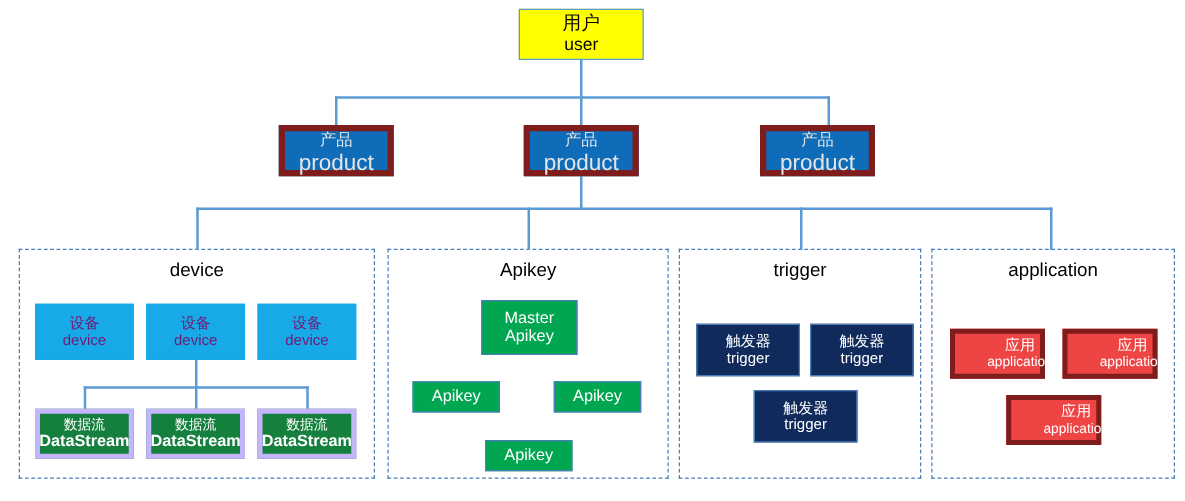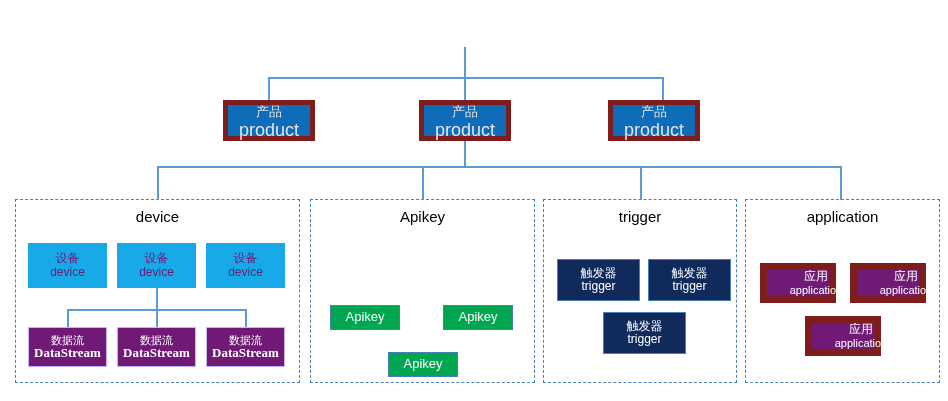--- a/index.html
+++ b/index.html
@@ -56,24 +56,23 @@
   .node-device {
     background: #17a9e8;
     border: 1px solid #17a9e8;
     color: #701a75;
   }
   .node-device .cn { font-size: 12px; }
   .node-device .en { font-size: 12px; }
 
   
   .node-datastream {
-    background: #701a75;
-    border: 1px solid #c4b5fd;
-    color: #ffffff;
-    font-family: Liberation Serif, serif;
+    background: #15803d;
+    border: 4px solid #c4b5fd;
+    color: #ffffff;
   }
   .node-datastream .cn { font-size: 11px; }
   .node-datastream .en { font-size: 13px; font-weight: bold; }
 
   
   .node-apikey {
     background: #00a650;
     border: 1px solid #4a7ebb;
     color: #ffffff;
     font-size: 13px;
@@ -84,22 +83,22 @@
   .node-trigger {
     background: #102a5c;
     border: 1px solid #4a7ebb;
     color: #ffffff;
   }
   .node-trigger .cn { font-size: 12px; }
   .node-trigger .en { font-size: 12px; }
 
   
   .node-application {
-    background: #701a75;
-    border: 7px solid #7f1d1d;
+    background: #ef4444;
+    border: 4px solid #7f1d1d;
     color: #ffffff;
     padding-left: 36px;
   }
   .node-application .cn { font-size: 12px; }
   .node-application .en { font-size: 11px; }
 
   
   .panel {
     position: absolute;
     box-sizing: border-box;
@@ -141,20 +140,24 @@
   <div class="conn conn-v" style="left:422px; top:166px; width:2px; height:34px;"></div>
   <div class="conn conn-v" style="left:640px; top:166px; width:2px; height:34px;"></div>
   <div class="conn conn-v" style="left:840px; top:166px; width:2px; height:34px;"></div>
 
   <div class="conn conn-v" style="left:156px; top:288px; width:2px; height:23px;"></div>
   <div class="conn conn-h" style="left:67px; top:309px; width:180px; height:2px;"></div>
   <div class="conn conn-v" style="left:67px; top:309px; width:2px; height:18px;"></div>
   <div class="conn conn-v" style="left:156px; top:309px; width:2px; height:18px;"></div>
   <div class="conn conn-v" style="left:245px; top:309px; width:2px; height:18px;"></div>
 
+  <div class="node node-user" style="left:415px; top:7px; width:100px; height:41px;">
+    <span class="cn">用户</span>
+    <span class="en">user</span>
+  </div>
 
   <div class="node node-product" style="left:223px; top:100px; width:92px; height:41px;">
     <span class="cn">产品</span>
     <span class="en">product</span>
   </div>
   <div class="node node-product" style="left:419px; top:100px; width:92px; height:41px;">
     <span class="cn">产品</span>
     <span class="en">product</span>
   </div>
   <div class="node node-product" style="left:608px; top:100px; width:92px; height:41px;">
@@ -187,20 +190,23 @@
     <span class="en">DataStream</span>
   </div>
   <div class="node node-datastream" style="left:206px; top:327px; width:79px; height:40px;">
     <span class="cn">数据流</span>
     <span class="en">DataStream</span>
   </div>
 
   <div class="panel" style="left:310px; top:199px; width:225px; height:184px;"></div>
   <div class="panel-title" style="left:310px; top:208px; width:225px;">Apikey</div>
 
+  <div class="node node-apikey" style="left:385px; top:240px; width:77px; height:44px;">
+    <span class="en">Master Apikey</span>
+  </div>
   <div class="node node-apikey" style="left:330px; top:305px; width:70px; height:25px;">
     <span class="en">Apikey</span>
   </div>
   <div class="node node-apikey" style="left:443px; top:305px; width:70px; height:25px;">
     <span class="en">Apikey</span>
   </div>
   <div class="node node-apikey" style="left:388px; top:352px; width:70px; height:25px;">
     <span class="en">Apikey</span>
   </div>
 

